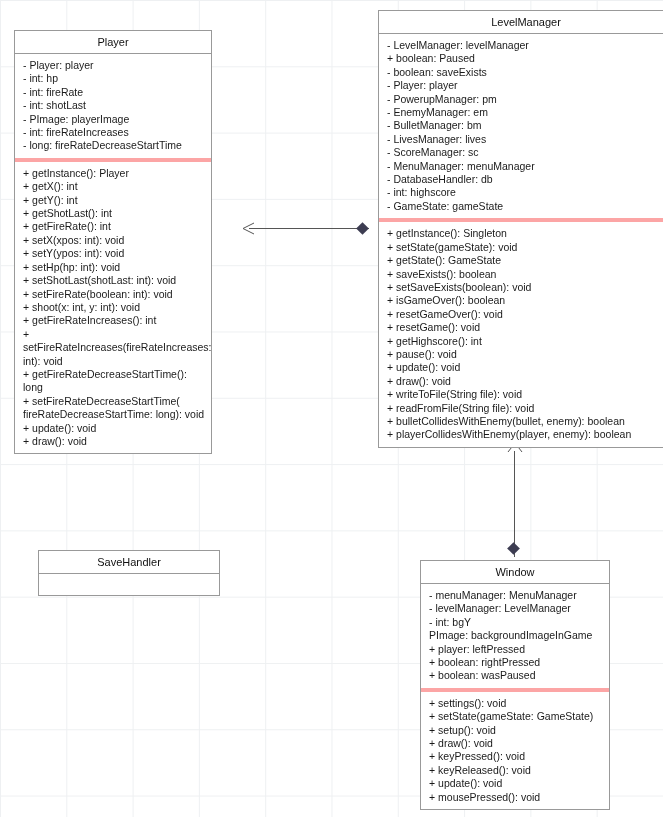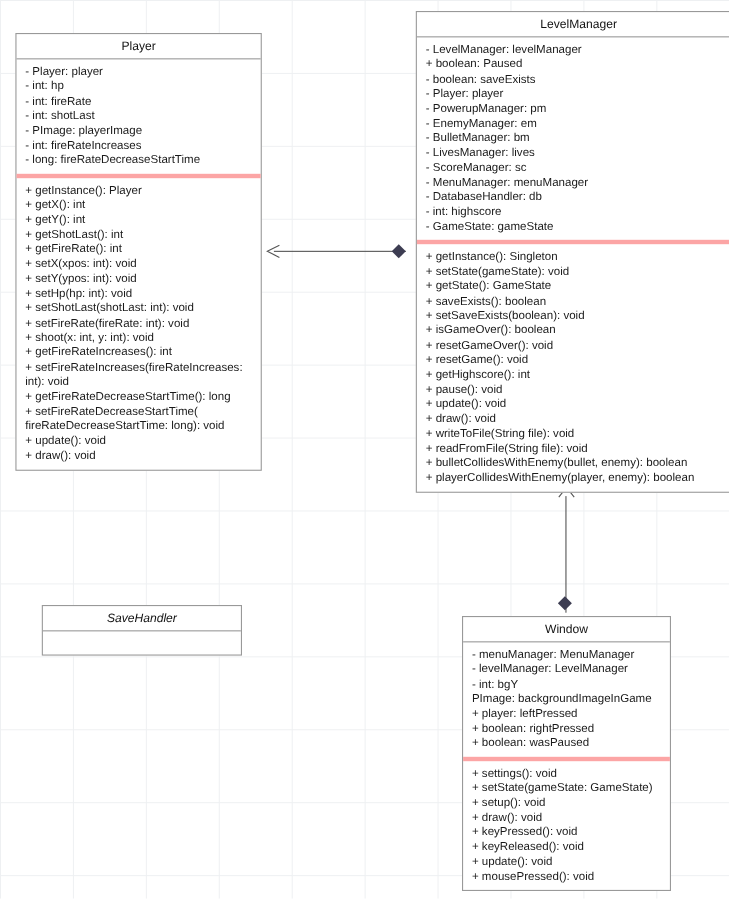--- a/index.html
+++ b/index.html
@@ -73,42 +73,42 @@
   <svg style="position:absolute; left:241px; top:222px;" width="14" height="13" viewBox="0 0 14 13">
     <polyline points="13,1 2,6.5 13,12" fill="none" stroke="#555555" stroke-width="1"></polyline>
   </svg>
 
   <div class="conn v-line" style="left:514px; top:451px; height:106px;"></div>
   <div class="diamond" style="left:509px; top:544px;"></div>
   <svg style="position:absolute; left:507px; top:441px;" width="16" height="12" viewBox="0 0 16 12">
     <polyline points="1,11 8,2 15,11" fill="none" stroke="#555555" stroke-width="1"></polyline>
   </svg>
 
-  <div class="uml-class" style="left:14px; top:30px; width:224px;">
+  <div class="uml-class" style="left:14px; top:30px; width:198px;">
     <div class="uml-title">Player</div>
     <div class="uml-section">
       <div class="uml-line">- Player: player</div>
       <div class="uml-line">- int: hp</div>
       <div class="uml-line">- int: fireRate</div>
       <div class="uml-line">- int: shotLast</div>
       <div class="uml-line">- PImage: playerImage</div>
       <div class="uml-line">- int: fireRateIncreases</div>
       <div class="uml-line">- long: fireRateDecreaseStartTime</div>
     </div>
     <div class="uml-section">
       <div class="uml-line">+ getInstance(): Player</div>
       <div class="uml-line">+ getX(): int</div>
       <div class="uml-line">+ getY(): int</div>
       <div class="uml-line">+ getShotLast(): int</div>
       <div class="uml-line">+ getFireRate(): int</div>
       <div class="uml-line">+ setX(xpos: int): void</div>
       <div class="uml-line">+ setY(ypos: int): void</div>
       <div class="uml-line">+ setHp(hp: int): void</div>
       <div class="uml-line">+ setShotLast(shotLast: int): void</div>
-      <div class="uml-line">+ setFireRate(fireRate: int): void</div>
+      <div class="uml-line">+ setFireRate(boolean: int): void</div>
       <div class="uml-line">+ shoot(x: int, y: int): void</div>
       <div class="uml-line">+ getFireRateIncreases(): int</div>
       <div class="uml-line">+ setFireRateIncreases(fireRateIncreases:
 int): void</div>
       <div class="uml-line">+ getFireRateDecreaseStartTime(): long</div>
       <div class="uml-line">+ setFireRateDecreaseStartTime(
 fireRateDecreaseStartTime: long): void</div>
       <div class="uml-line">+ update(): void</div>
       <div class="uml-line">+ draw(): void</div>
     </div>
@@ -144,21 +144,21 @@
       <div class="uml-line">+ pause(): void</div>
       <div class="uml-line">+ update(): void</div>
       <div class="uml-line">+ draw(): void</div>
       <div class="uml-line">+ writeToFile(String file): void</div>
       <div class="uml-line">+ readFromFile(String file): void</div>
       <div class="uml-line">+ bulletCollidesWithEnemy(bullet, enemy): boolean</div>
       <div class="uml-line">+ playerCollidesWithEnemy(player, enemy): boolean</div>
     </div>
   </div>
 
-  <div class="uml-class" style="left:38px; top:550px; width:182px;font-style:italic;">
+  <div class="uml-class" style="left:38px; top:550px; width:182px;">
     <div class="uml-title">SaveHandler</div>
     <div class="uml-section empty-section"></div>
   </div>
 
   <div class="uml-class" style="left:420px; top:560px; width:190px;">
     <div class="uml-title">Window</div>
     <div class="uml-section">
       <div class="uml-line">- menuManager: MenuManager</div>
       <div class="uml-line">- levelManager: LevelManager</div>
       <div class="uml-line">- int: bgY</div>

